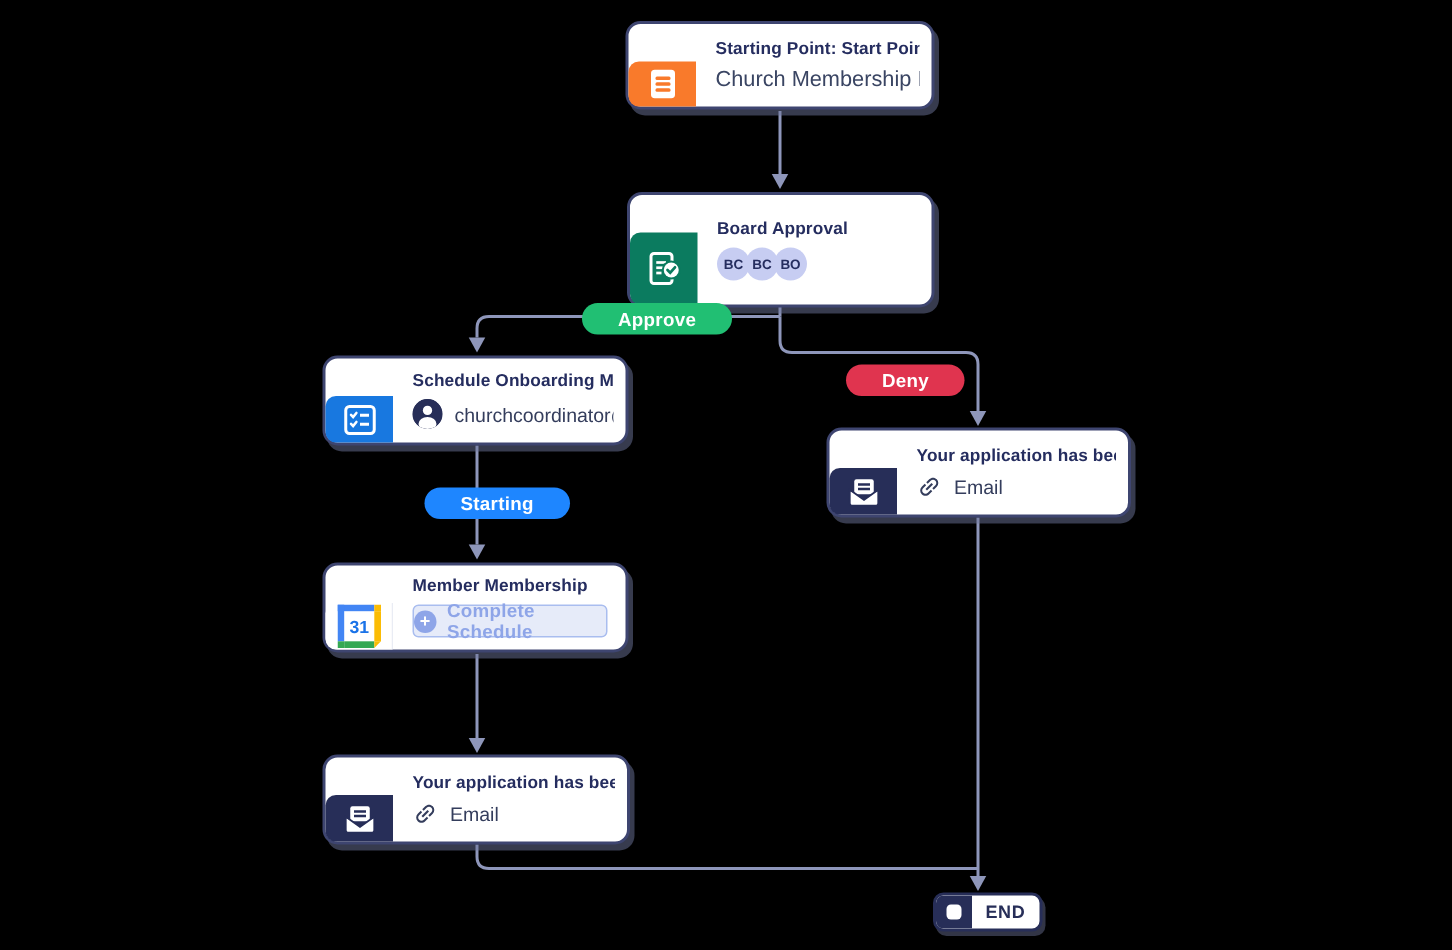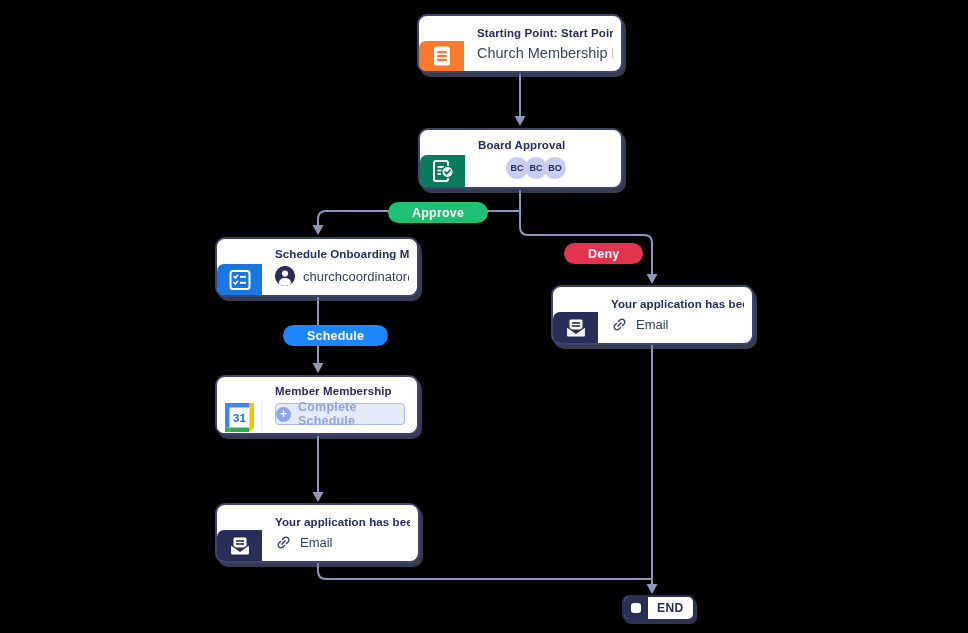--- a/index.html
+++ b/index.html
@@ -32,21 +32,21 @@
   }
   .kicker,.node-title{
     font-size:11.5px;font-weight:bold;color:#252D5F;letter-spacing:.1px;
     white-space:nowrap;overflow:hidden;
   }
   .subtitle{font-size:14.5px;color:#3A4563;white-space:nowrap;overflow:hidden;}
   .row{display:flex;align-items:center;gap:8px;}
   .row-text{font-size:13px;color:#343D5C;white-space:nowrap;overflow:hidden;}
 
   
-  .avatars{display:flex;align-items:center;margin-left:28px;}
+  .avatars{display:flex;align-items:center;}
   .avatar-chip{
     width:22px;height:22px;border-radius:50%;background:#C7CDF2;color:#252D5F;
     font-size:9px;font-weight:bold;display:flex;align-items:center;justify-content:center;
     flex:0 0 22px;
   }
   .avatar-chip + .avatar-chip{margin-left:-3px;}
 
   .person-avatar{
     width:20px;height:20px;border-radius:50%;overflow:hidden;background:#272E58;
     flex:0 0 20px;display:block;
@@ -69,21 +69,21 @@
     position:absolute;z-index:3;height:21px;padding:0 24px;border-radius:11px;
     display:flex;align-items:center;justify-content:center;
     color:#fff;font-size:12.5px;font-weight:bold;letter-spacing:.2px;cursor:pointer;
   }
   #badge-approve{left:388px;top:202px;background:#21BF73;}
   #badge-deny{left:564px;top:226px;background:#E0344F;margin-top:17px;}
   #badge-complete{left:283px;top:325px;background:#1E86FF;}
 
   
   #node-start{left:417px;top:14px;width:206px;height:59px;}
-  #node-board{left:418px;top:128px;width:205px;height:61px;}
+  #node-board{left:418px;top:128px;width:205px;height:77px;}
   #node-schedule{left:215px;top:237px;width:204px;height:60px;}
   #node-member{left:215px;top:375px;width:204px;height:60px;}
   #node-denied{left:551px;top:285px;width:203px;height:60px;}
   #node-approved{left:215px;top:503px;width:205px;height:60px;}
 
   
   #node-end{
     position:absolute;left:622px;top:595px;height:26px;z-index:2;display:flex;align-items:stretch;
     background:#fff;border:2px solid #272E58;border-radius:7px;overflow:hidden;cursor:pointer;
     box-shadow:2px 3px 0 rgba(110,118,155,0.45);
@@ -113,21 +113,21 @@
       <polygon points="312.5,225 323.5,225 318,235"></polygon>
       <polygon points="646.5,274 657.5,274 652,284"></polygon>
       <polygon points="312.5,363 323.5,363 318,373"></polygon>
       <polygon points="312.5,492 323.5,492 318,502"></polygon>
       <polygon points="646.5,584 657.5,584 652,594"></polygon>
     </g>
   </svg>
 
   <div class="badge" id="badge-approve">Approve</div>
   <div class="badge" id="badge-deny">Deny</div>
-  <div class="badge" id="badge-complete">Schedule</div>
+  <div class="badge" id="badge-complete">Starting</div>
 
   <div class="node" id="node-start">
     <div class="icon-area icon-orange">
       <svg viewBox="0 0 24 24" width="24" height="24">
         <rect x="4" y="2.5" width="16" height="19" rx="2.5" fill="#fff"></rect>
         <rect x="7" y="7" width="10" height="2.3" rx="1" fill="#F97A2B"></rect>
         <rect x="7" y="10.9" width="10" height="2.3" rx="1" fill="#F97A2B"></rect>
         <rect x="7" y="14.8" width="10" height="2.3" rx="1" fill="#F97A2B"></rect>
       </svg>
     </div>

